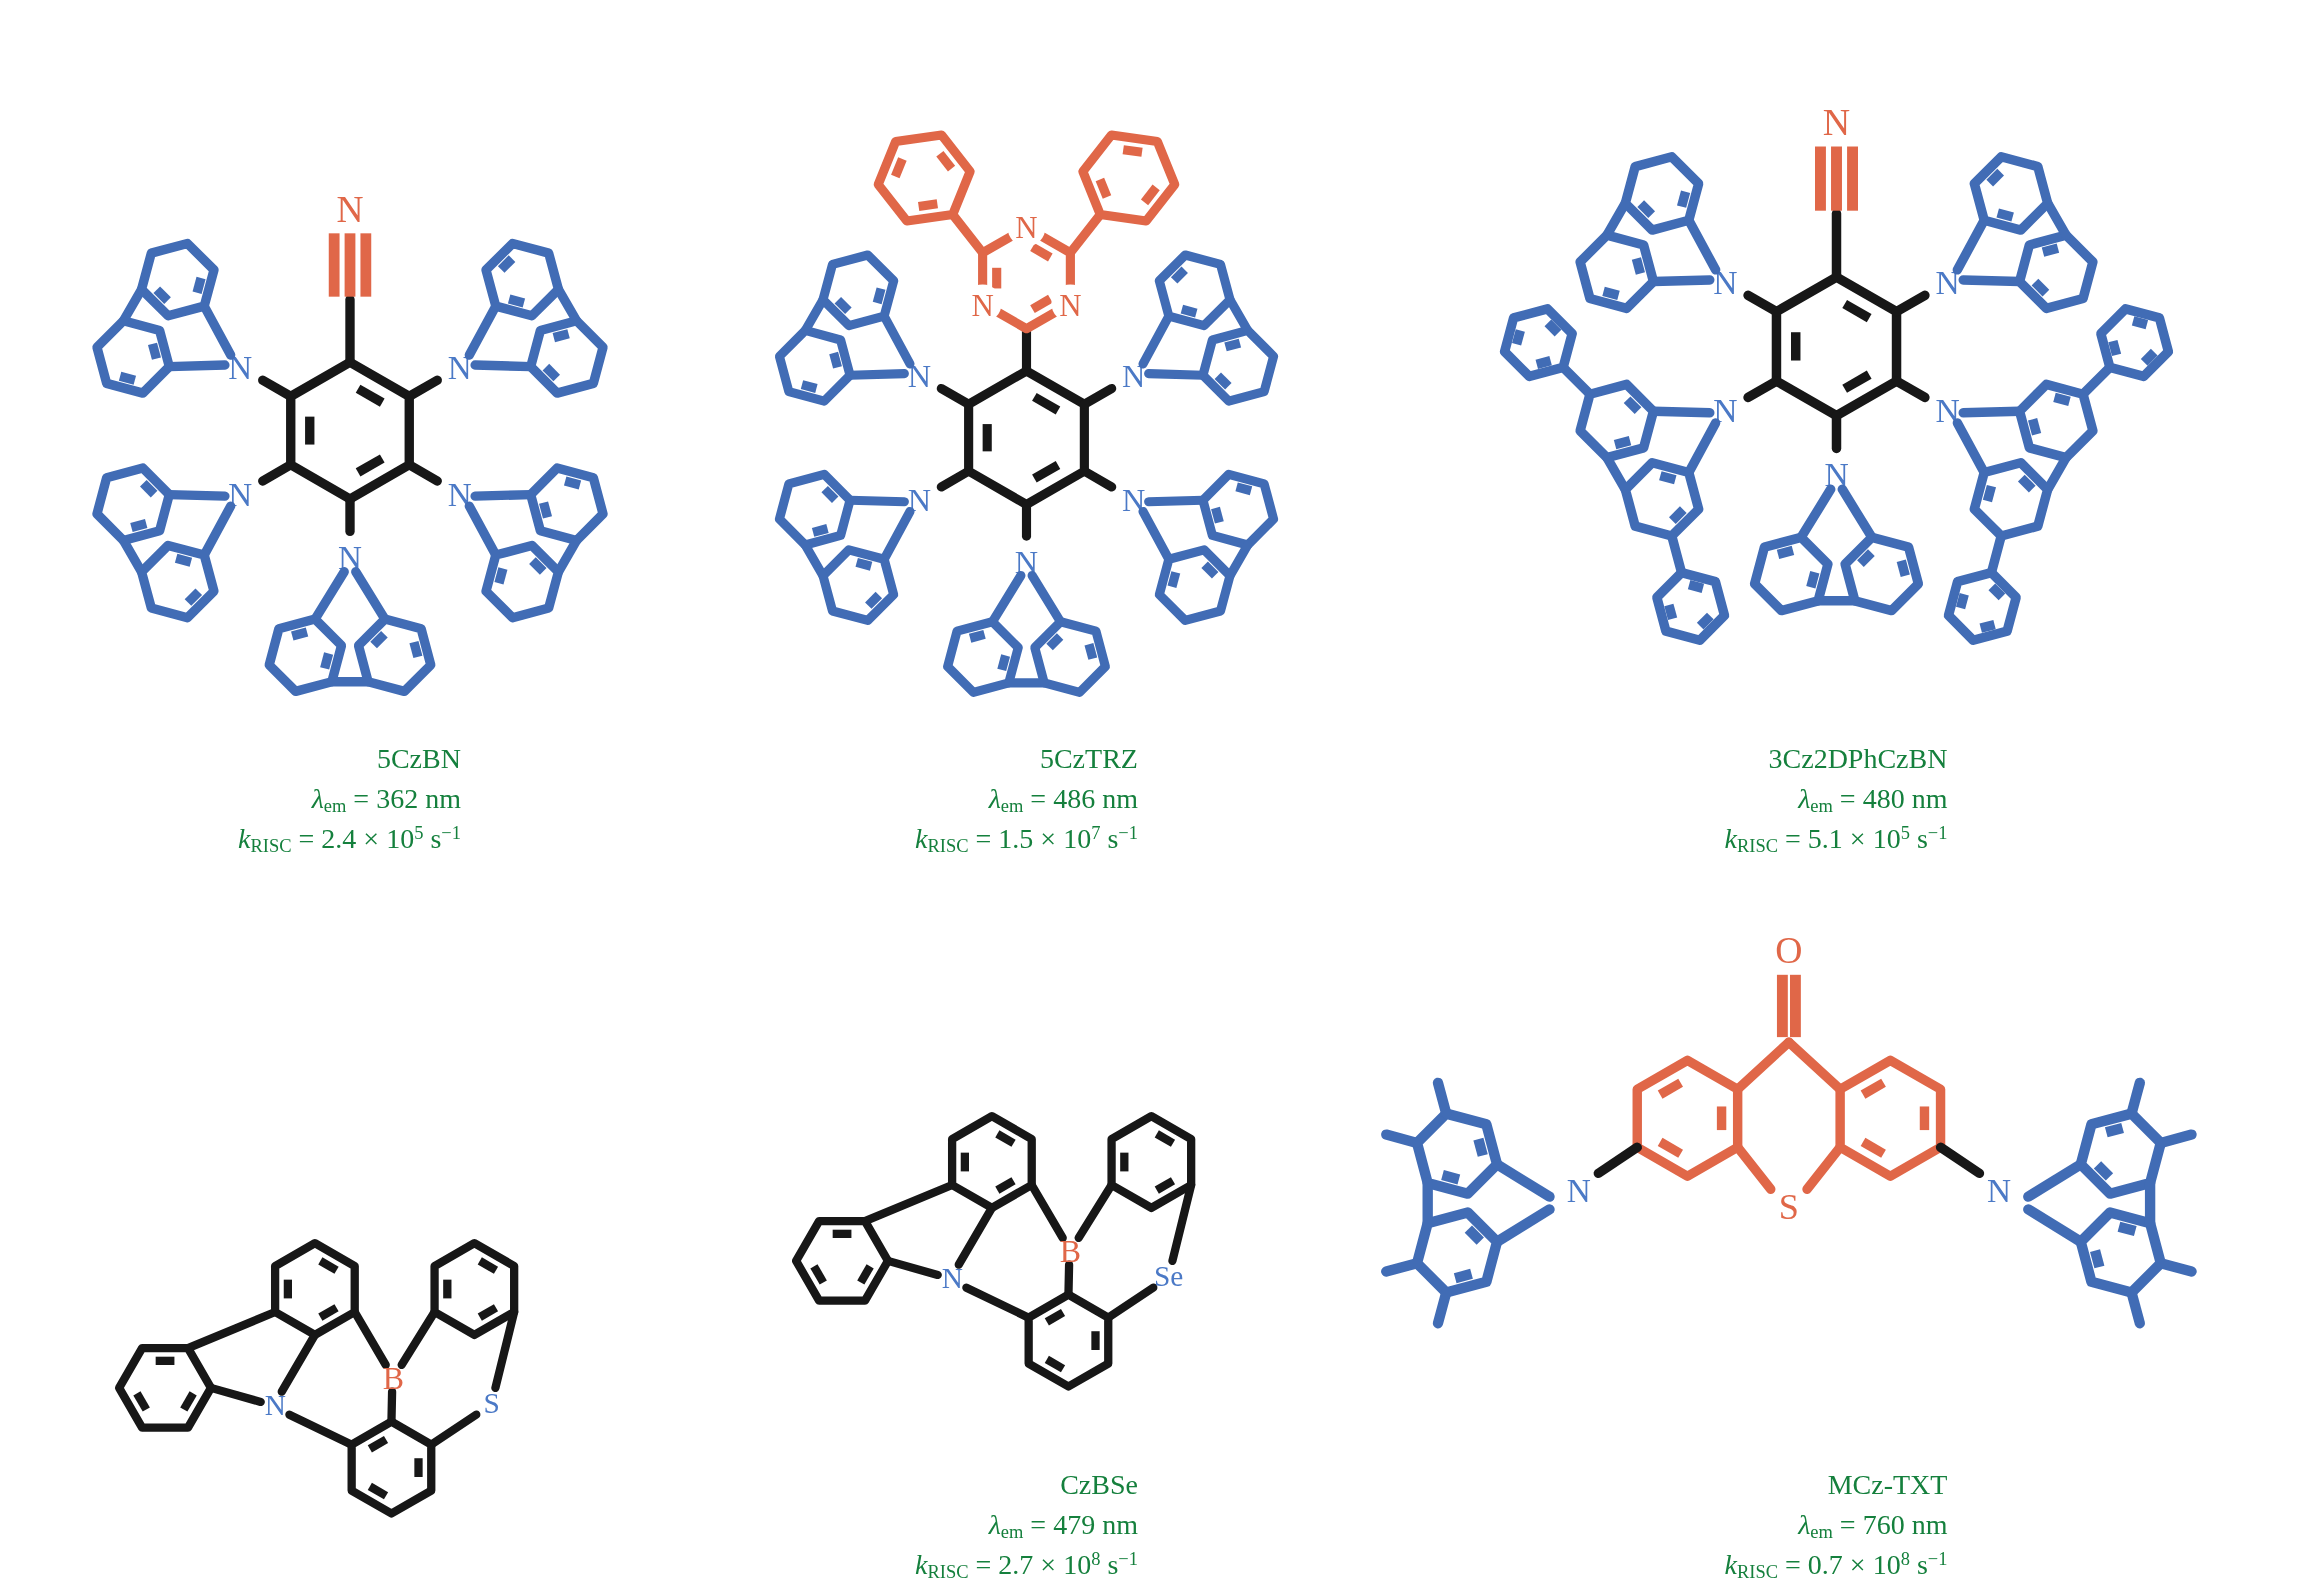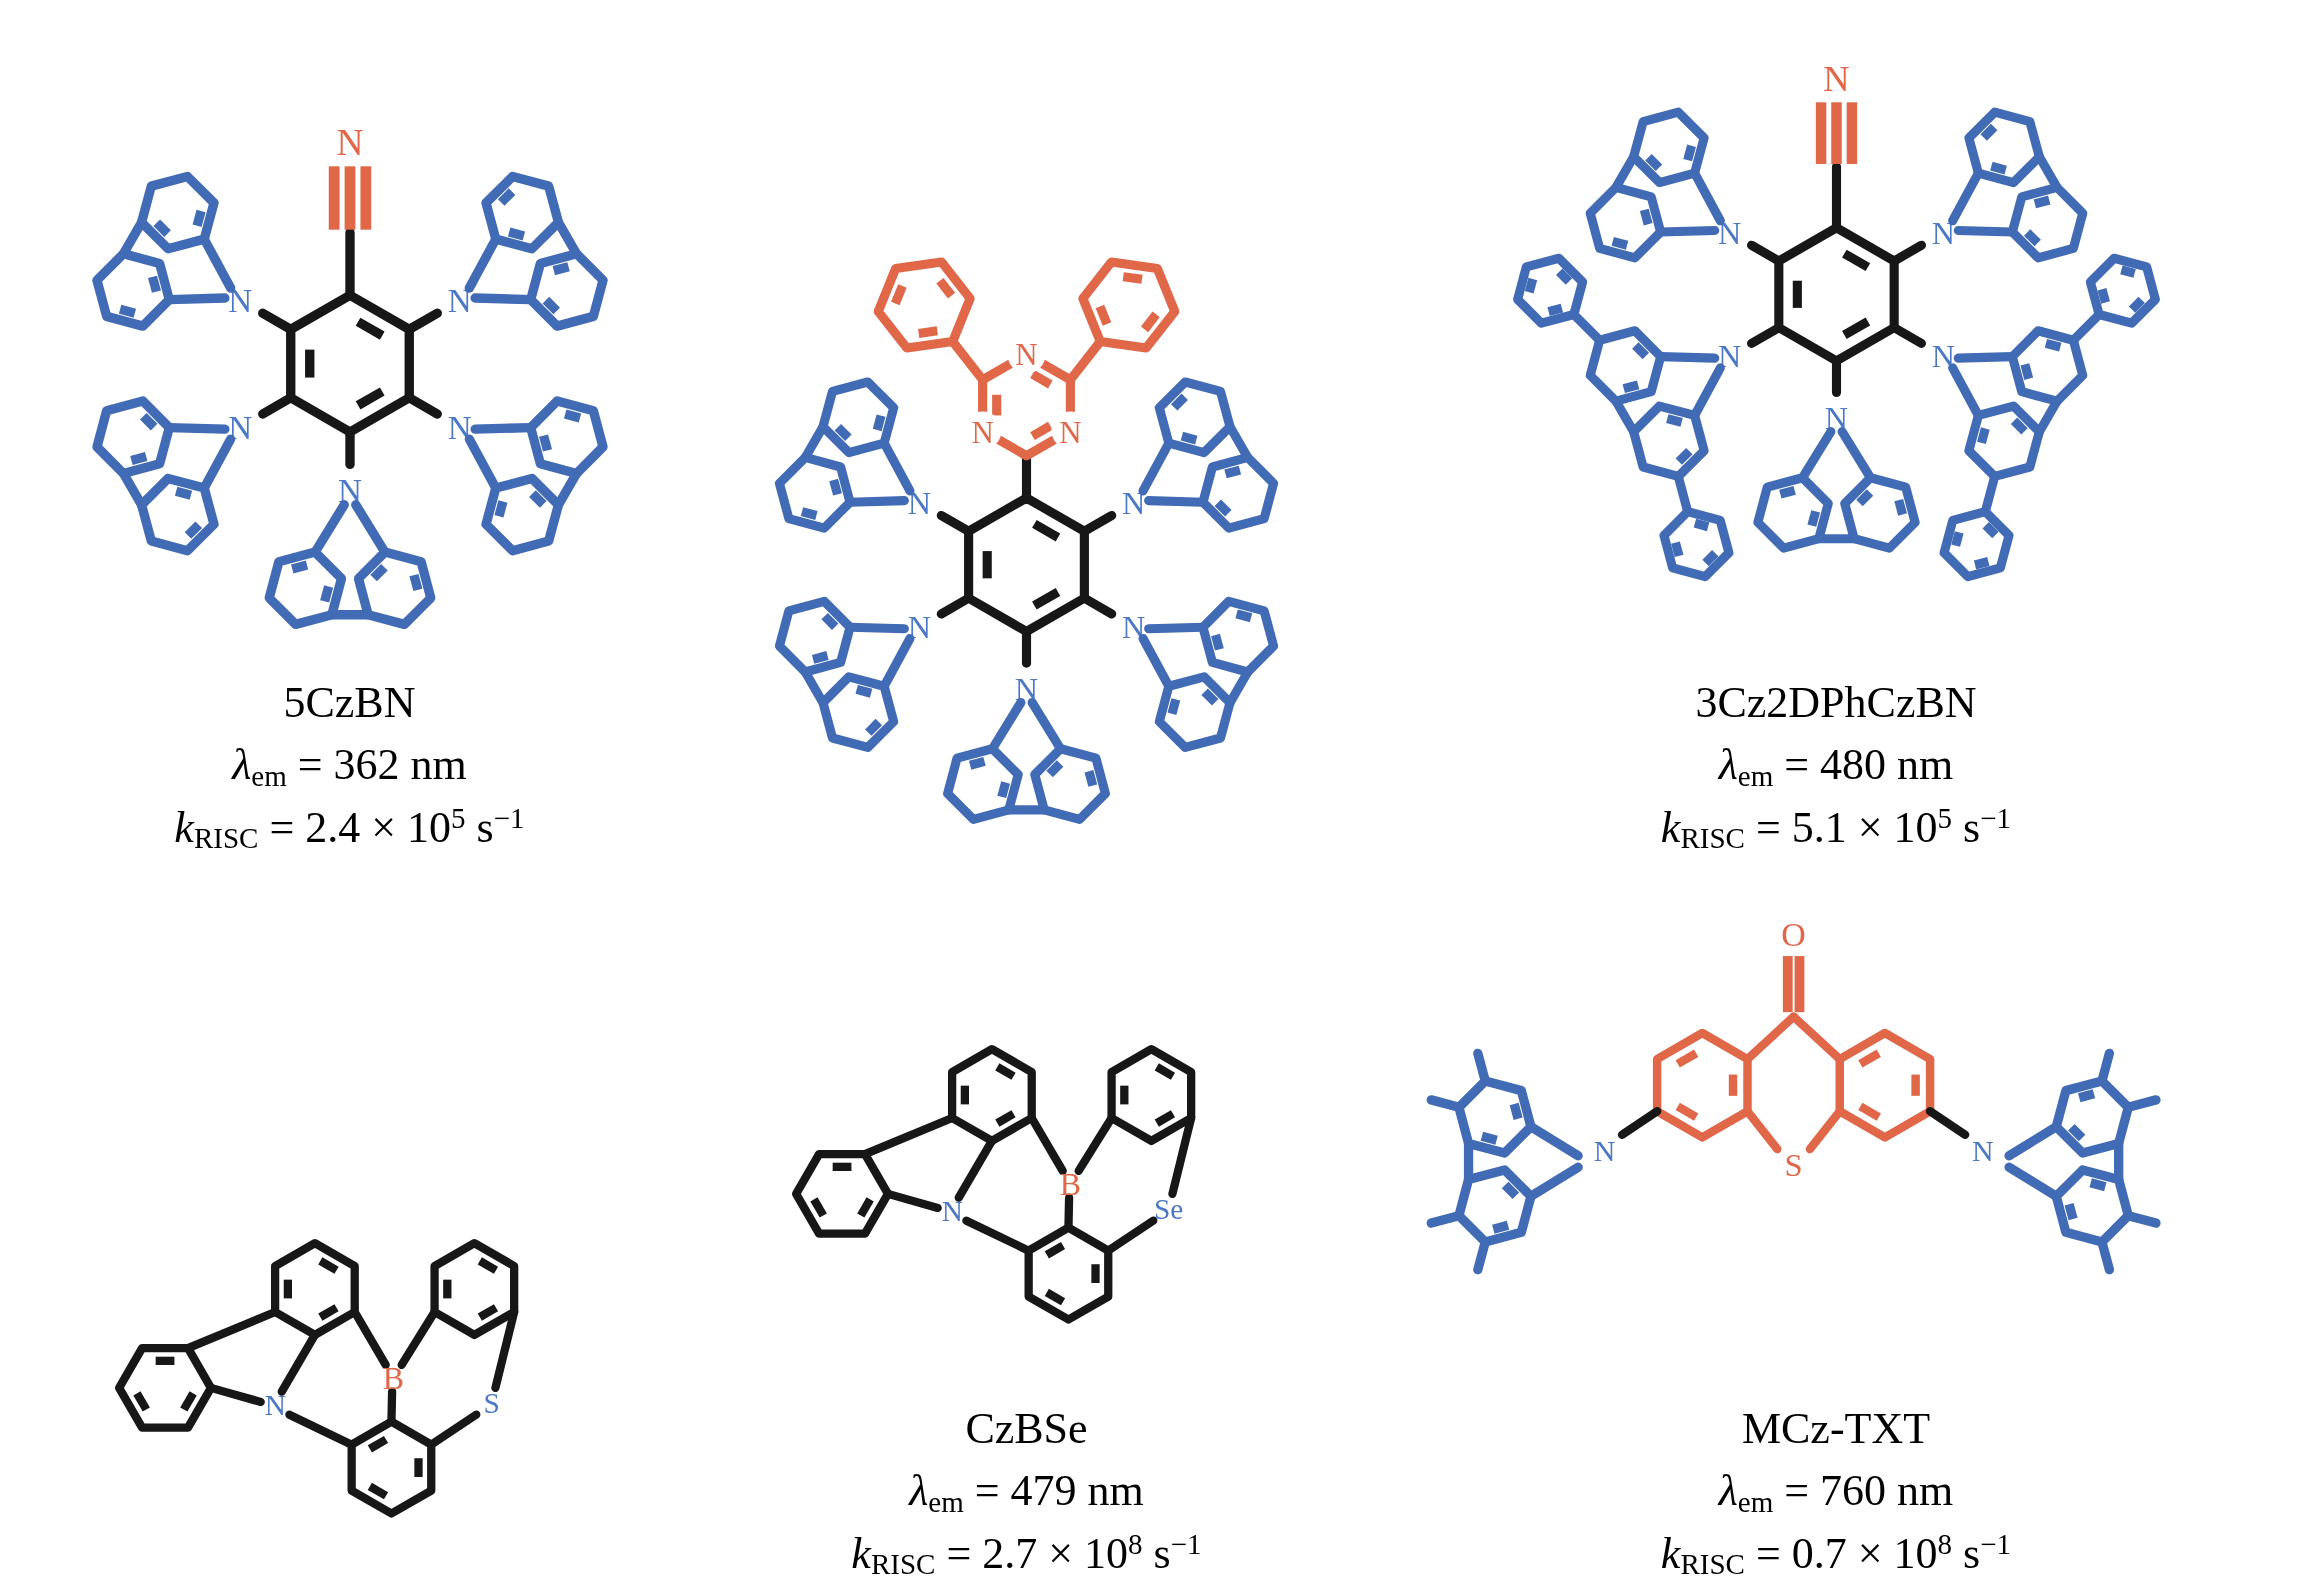--- a/index.html
+++ b/index.html
@@ -1,20 +1,20 @@
 <!DOCTYPE html>
 <html style="font-size:11.8px"><head>
 <meta charset="utf-8">
 <style>
   html,body{margin:0;padding:0;background:#ffffff;}
   body{width:2319px;height:1596px;font-family:"Liberation Serif",serif;color:#111;}
   .grid{display:grid;grid-template-columns:699px 655px 964px;grid-template-rows:870px 726px;width:2319px;height:1596px;}
   .panel{display:flex;flex-direction:column;align-items:center;justify-content:flex-end;padding-bottom:10.3px;box-sizing:border-box;}
   .panel svg{display:block;}
-  .cap{ text-align:center;font-size:44px;line-height:1.42;color:#000000;margin-top:5.9px;}
+  .cap{ text-align:right;font-size:28px;line-height:1.42;color:#15803d;margin-top:5.9px;}
   .cap .nm{display:block;}
   .cap i{font-style:italic;}
   sub{font-size:66%;vertical-align:-16%;margin-top:8px;}
   sup{font-size:66%;vertical-align:34%;}
   
   polygon{fill:none;stroke-width:13;stroke-linejoin:round;}
   line{stroke-width:13;stroke-linecap:round;}
   line.dash{stroke-linecap:butt;}
   line.tb{stroke-width:15;stroke-linecap:butt;}
   .bk{stroke:#171717;}
@@ -199,20 +199,25 @@
           <line x1="-32.8" y1="-85.8" x2="-47.8" y2="-70.8" class="bl dash"></line>
           <line x1="-88.8" y1="-81.8" x2="-94.3" y2="-102.3" class="bl dash"></line>
           <polygon points="112.2,-113.5 98.8,-63.2 48.5,-49.8 11.8,-86.5 25.2,-136.8 75.5,-150.2" class="bl"></polygon>
           <line x1="80.2" y1="-73.2" x2="59.7" y2="-67.7" class="bl dash"></line>
           <line x1="29.7" y1="-97.7" x2="35.2" y2="-118.2" class="bl dash"></line>
           <line x1="-8.0" y1="16.0" x2="-48.5" y2="-49.8" class="bl"></line>
           <line x1="8.0" y1="16.0" x2="48.5" y2="-49.8" class="bl"></line>
           <line x1="-25.2" y1="-136.8" x2="25.2" y2="-136.8" class="bl"></line>
         </g>
       </svg>
+    <figcaption class="cap">
+      <span class="nm">5CzTRZ</span>
+      <span class="line"><i>λ</i><sub>em</sub> <span>=</span> <span>486</span> <span>nm</span></span><br>
+      <span class="line"><i>k</i><sub>RISC</sub> <span>=</span> <span>1.5</span> <span>× 10</span><sup>7</sup> <span>s</span><sup>−1</sup></span>
+    </figcaption>
   </figure>
 
   <figure class="panel" style="margin:0">
     <svg id="svg-m3" width="913" height="693" viewBox="0 0 1250 950">
         <polygon points="707.3,467.5 625.0,515.0 542.7,467.5 542.7,372.5 625.0,325.0 707.3,372.5" class="bk"></polygon>
         <line x1="669.8" y1="458.8" x2="636.2" y2="478.1" class="bk dash"></line>
         <line x1="569.1" y1="439.4" x2="569.1" y2="400.6" class="bk dash"></line>
         <line x1="636.2" y1="361.9" x2="669.8" y2="381.2" class="bk dash"></line>
         <line x1="625.0" y1="325.0" x2="625.0" y2="238.0" class="bk"></line>
         <line x1="603" y1="146" x2="603" y2="234" class="or tb"></line>

